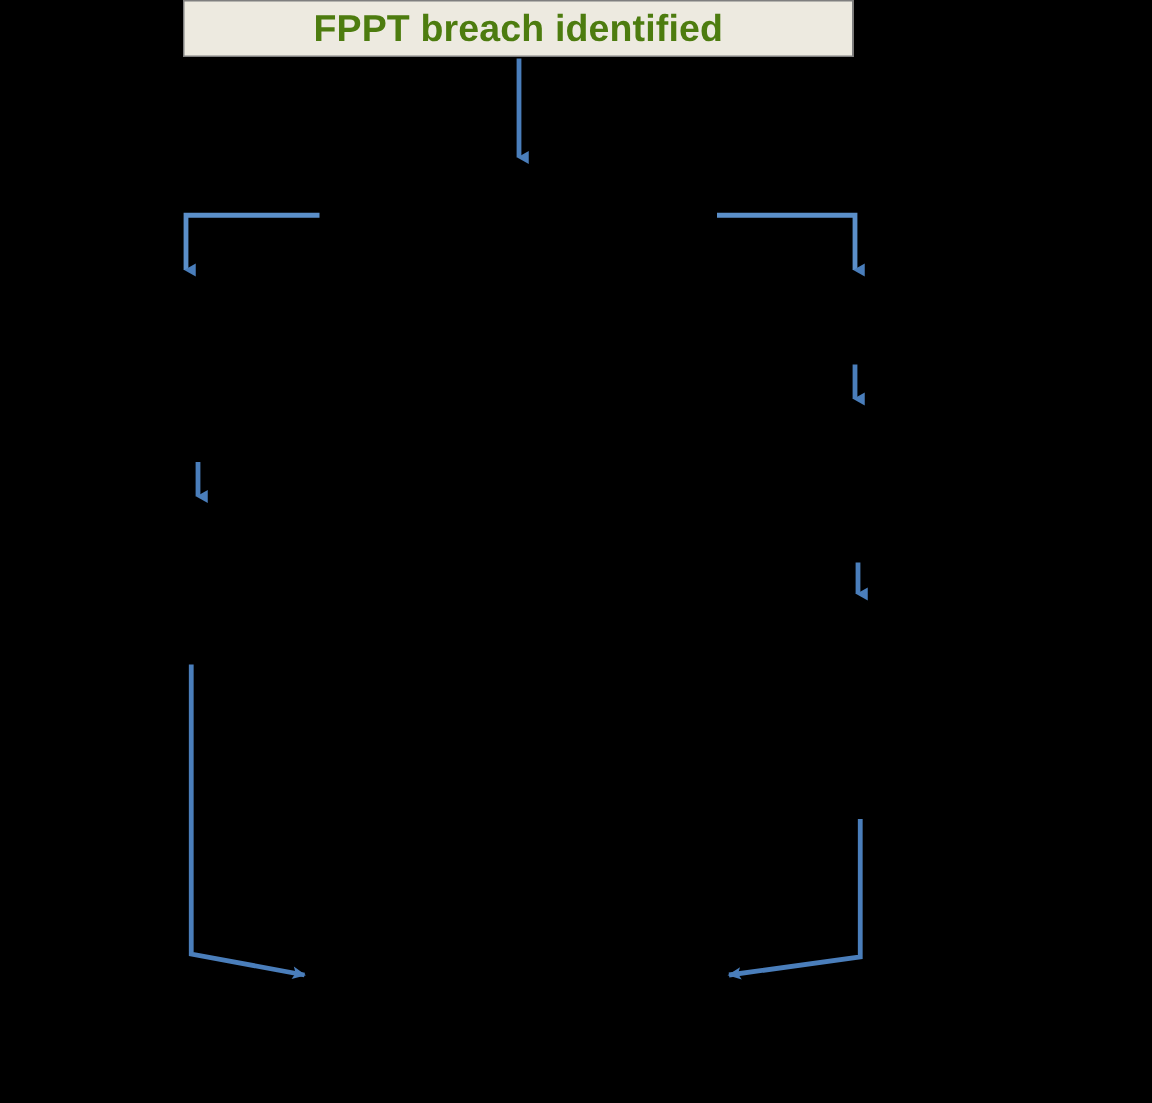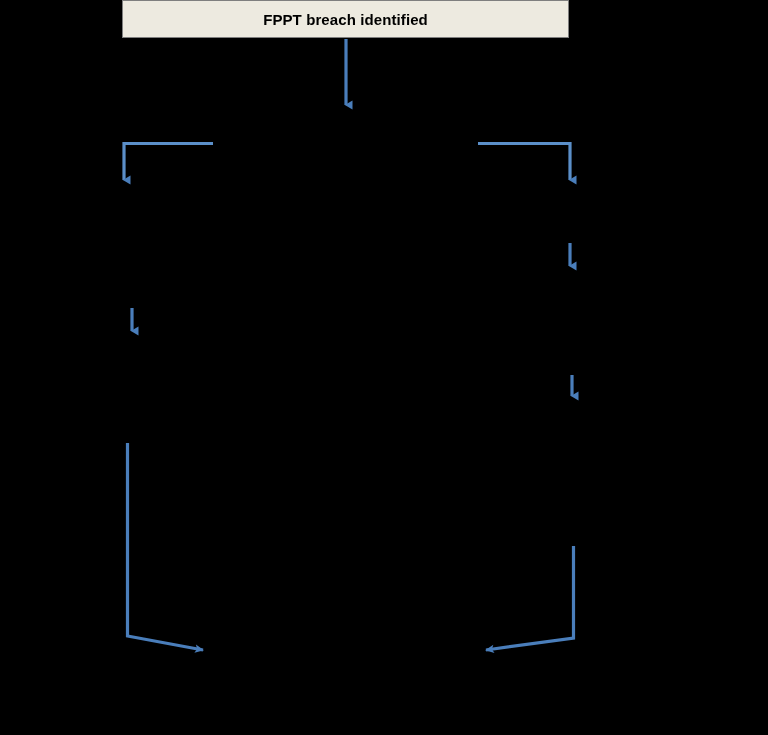--- a/index.html
+++ b/index.html
@@ -34,23 +34,23 @@
     height: 38px;
     background: #EDEAE0;
     border: 1px solid #7F7F7F;
     box-sizing: border-box;
     display: flex;
     align-items: center;
     justify-content: center;
   }
   .title-text {
     font-family: "Liberation Sans", sans-serif;
-    font-size: 15px;
+    font-size: 25px;
     font-weight: bold;
-    color: #000000;
+    color: #4d7c0f;
     letter-spacing: 0.1px;
     white-space: nowrap;
   }
   
   .dark-node {
     position: absolute;
     background: #000000;
     color: #000000;
     border: 0 none;
     font-size: 15px;

